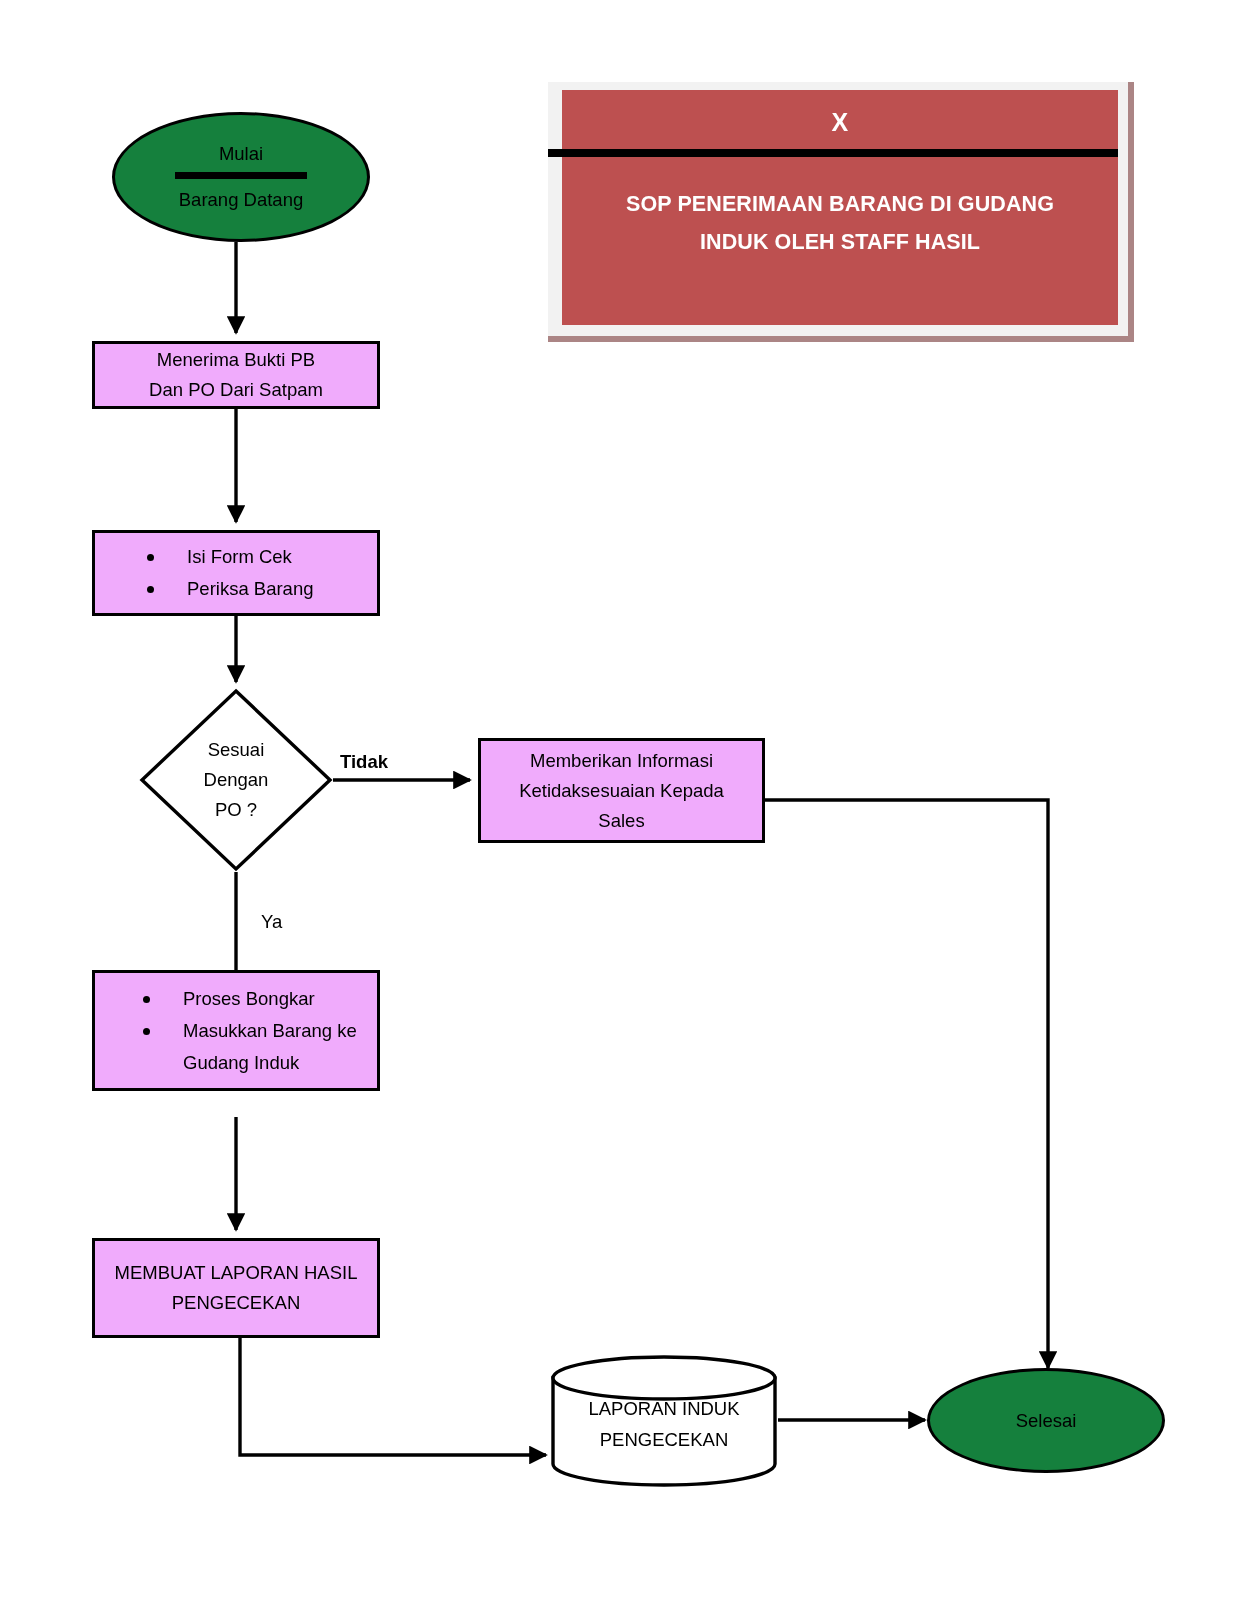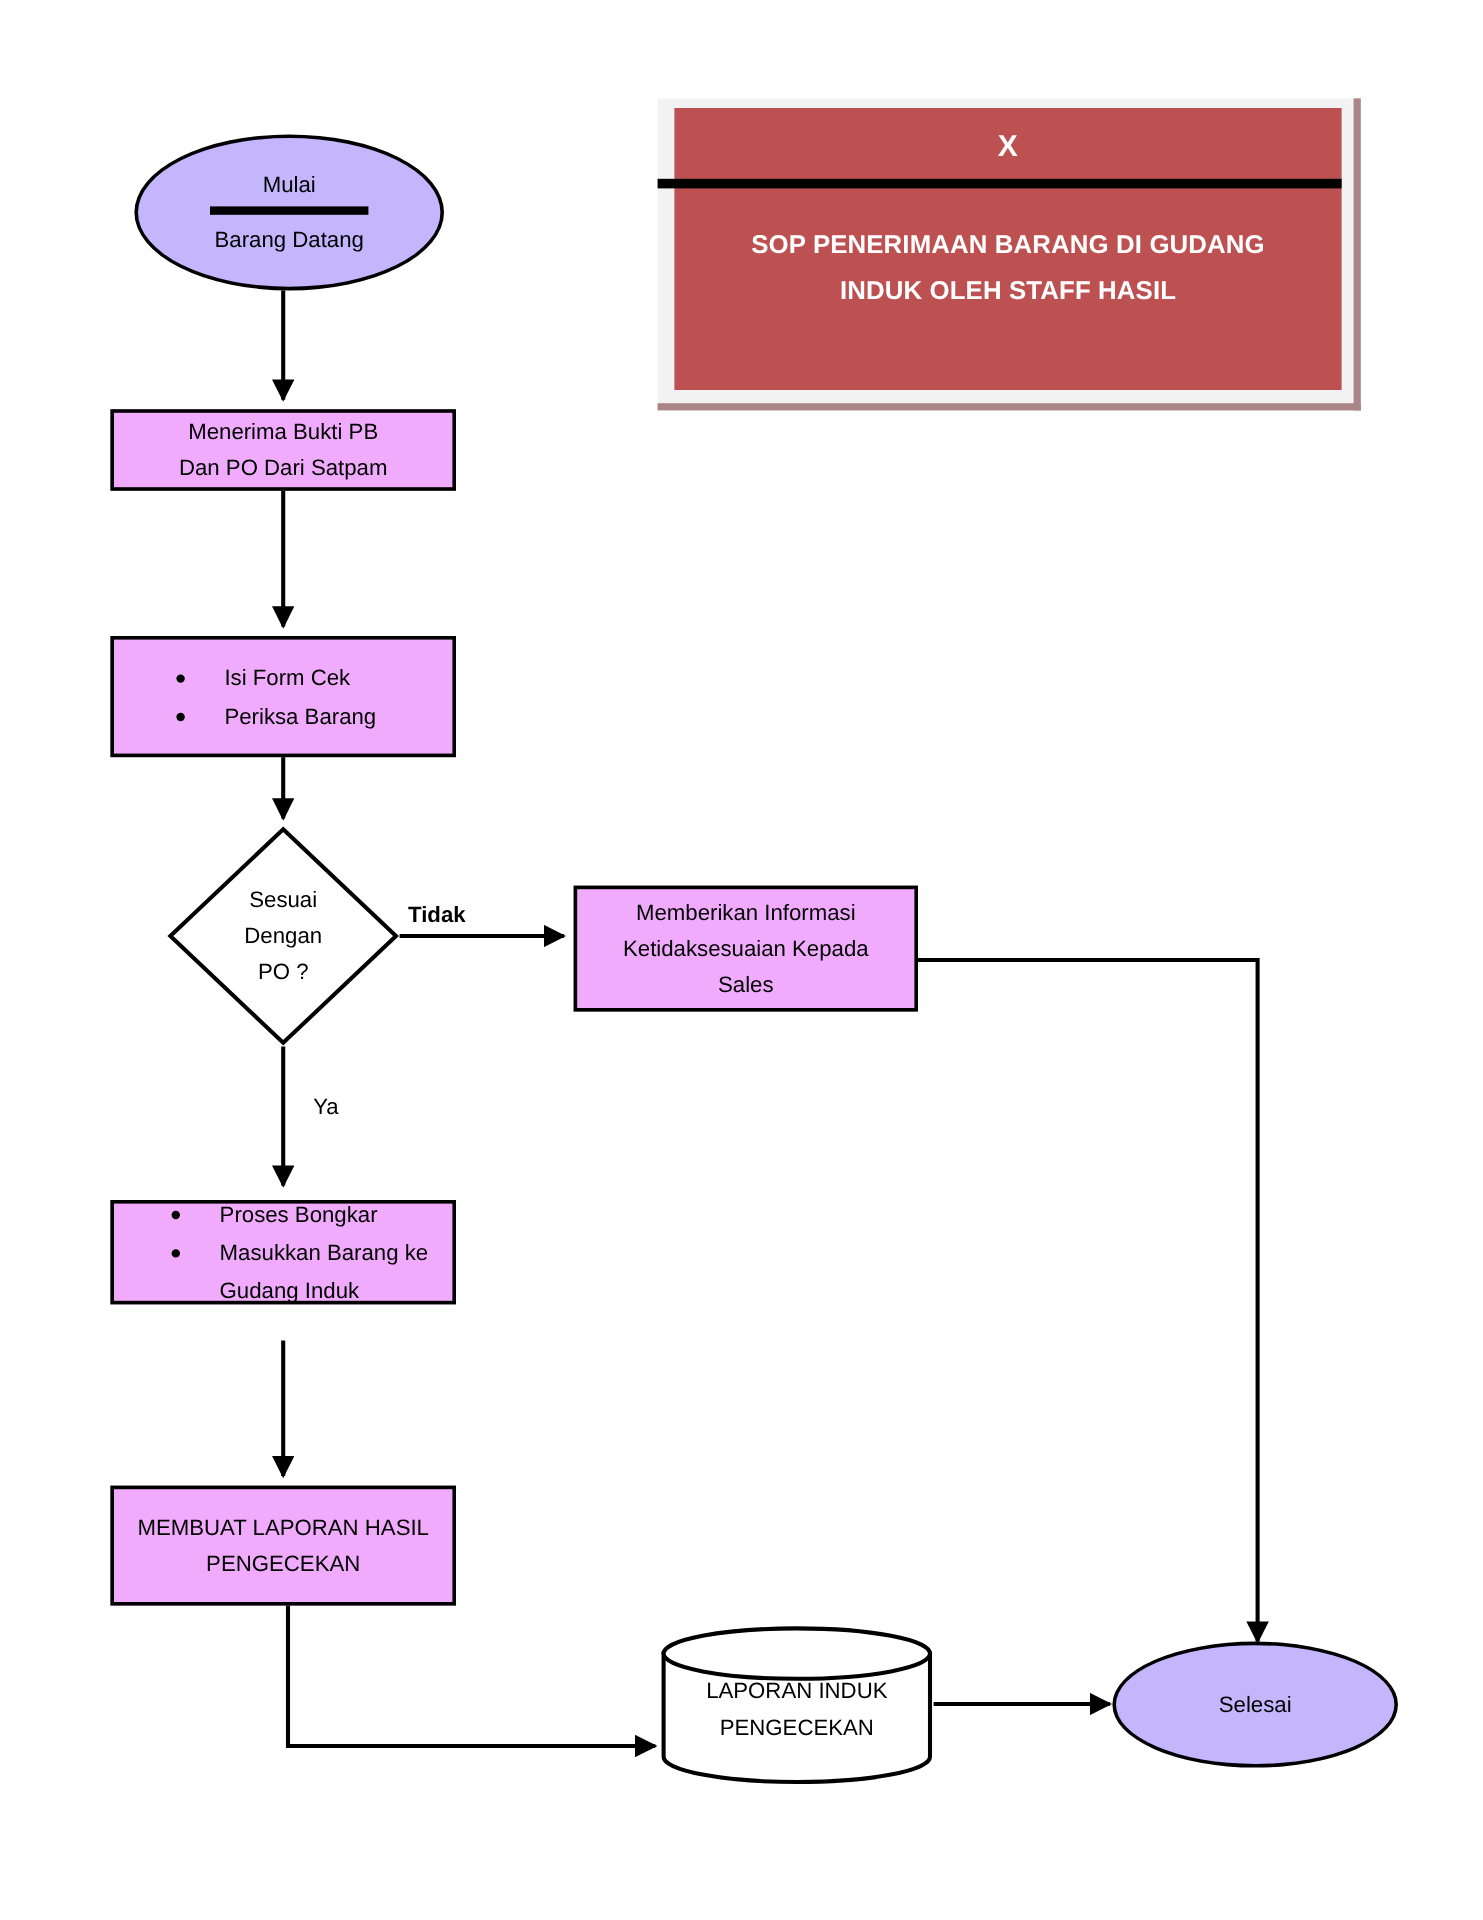--- a/index.html
+++ b/index.html
@@ -90,21 +90,21 @@
     display: flex;
     align-items: center;
     justify-content: center;
     text-align: center;
   }
   .box .lines { width: 100%; }
   
   .oval {
     border: 3px solid #000000;
     border-radius: 50%;
-    background: #c4b5fd;
+    background: #15803d;
     display: flex;
     align-items: center;
     justify-content: center;
     text-align: center;
   }
   .start-oval-inner {
     width: 100%;
     text-align: center;
   }
   .start-rule {
@@ -228,21 +228,21 @@
     </div>
   </div>
 
   <div class="node box" style="left:92px; top:341px; width:288px; height:68px;">
     <div class="lines">
       <div>Menerima Bukti PB</div>
       <div>Dan PO Dari Satpam</div>
     </div>
   </div>
 
-  <div class="node box" style="left:92px; top:530px; width:288px; height:101px;">
+  <div class="node box" style="left:92px; top:530px; width:288px; height:86px;">
     <ul class="bullets">
       <li>Isi Form Cek</li>
       <li>Periksa Barang</li>
     </ul>
   </div>
 
   <div class="diamond-wrap" style="left:139px; top:688px; width:194px; height:184px;">
     <svg class="diamond-shape" viewBox="0 0 194 184" preserveAspectRatio="none">
       <polygon points="97,3 191,92 97,181 3,92" fill="#ffffff" stroke="#000000" stroke-width="3.4"></polygon>
     </svg>
@@ -257,21 +257,21 @@
   <div class="edge-label" style="left:261px; top:913px;">Ya</div>
 
   <div class="node box" style="left:478px; top:738px; width:287px; height:105px;">
     <div class="lines">
       <div>Memberikan Informasi</div>
       <div>Ketidaksesuaian Kepada</div>
       <div>Sales</div>
     </div>
   </div>
 
-  <div class="node box" style="left:92px; top:1000px; width:288px; height:87px;">
+  <div class="node box" style="left:92px; top:970px; width:288px; height:121px;">
     <ul class="bullets" style="padding-left:48px;">
       <li>Proses Bongkar</li>
       <li>Masukkan Barang ke Gudang Induk</li>
     </ul>
   </div>
 
   <div class="node box" style="left:92px; top:1238px; width:288px; height:100px;">
     <div class="lines">
       <div>MEMBUAT LAPORAN HASIL</div>
       <div>PENGECEKAN</div>

